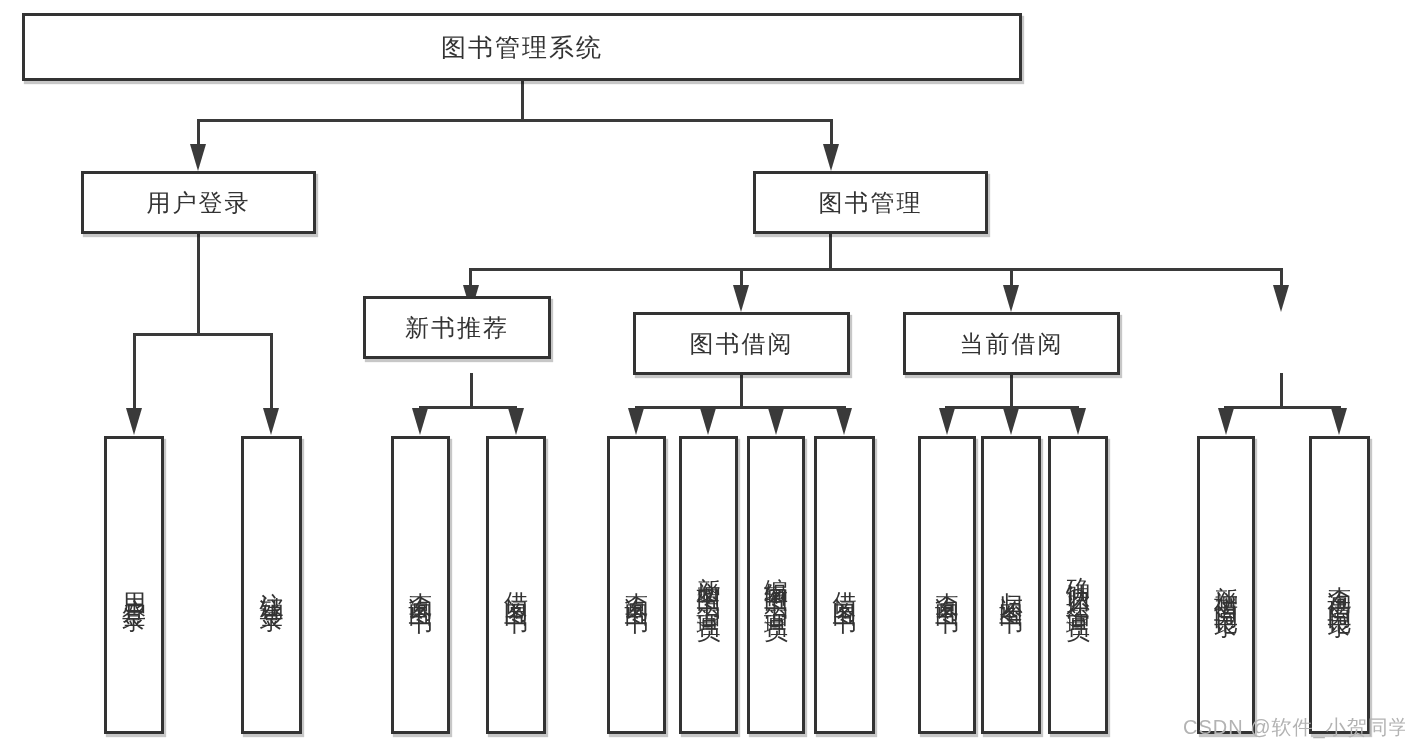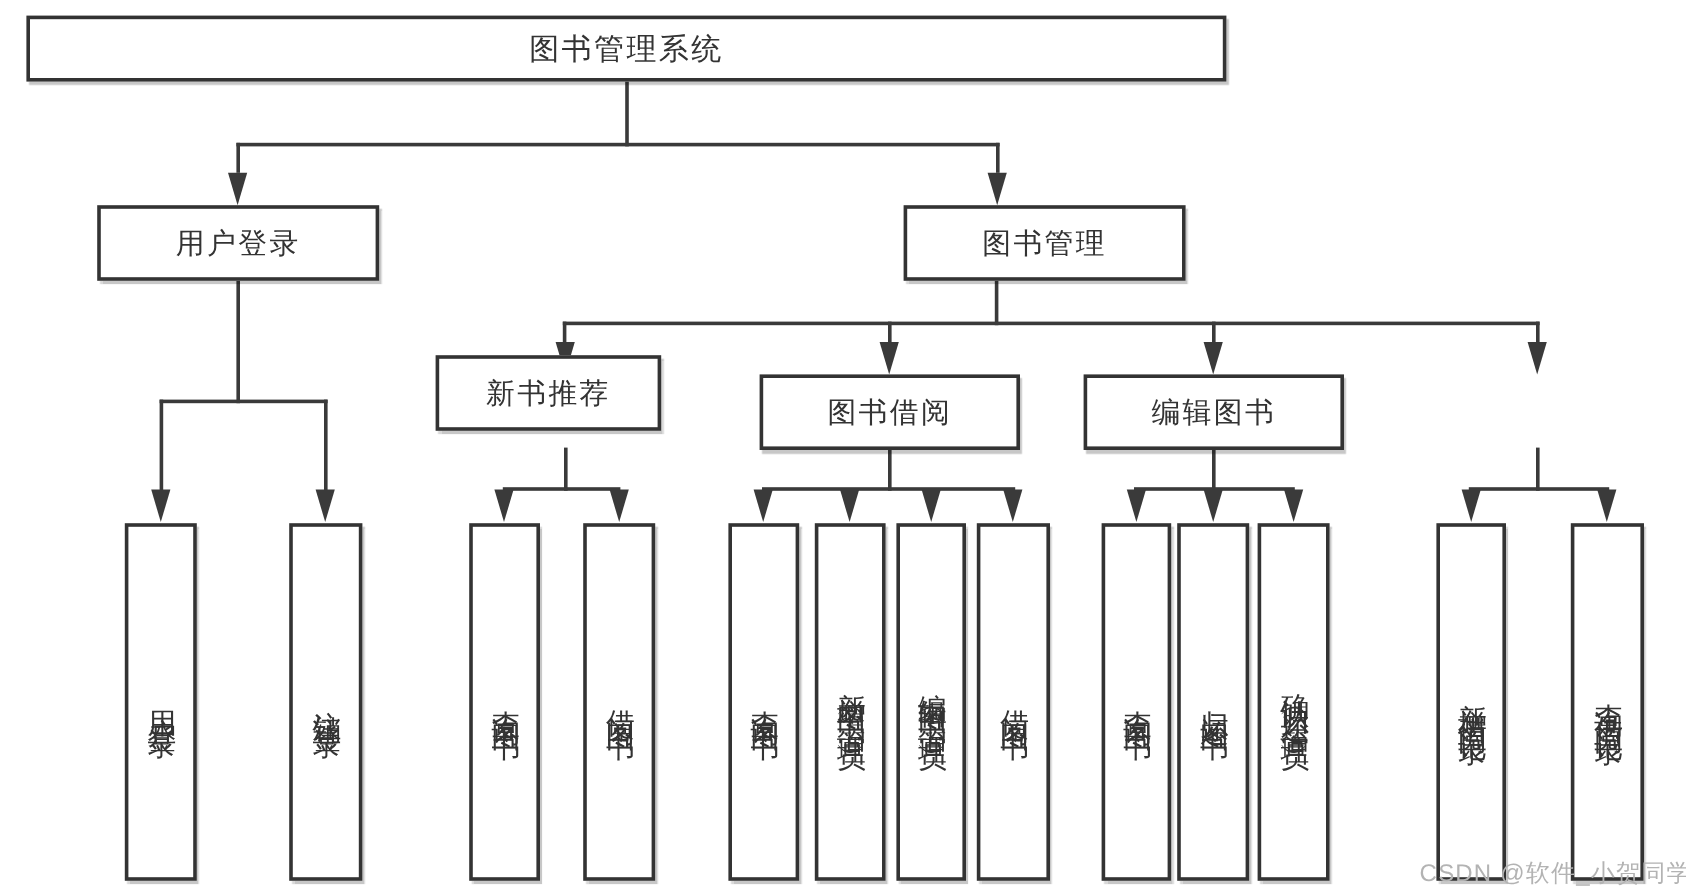--- a/index.html
+++ b/index.html
@@ -50,21 +50,21 @@
     letter-spacing:1px;
     z-index:6;
     white-space:nowrap;
   }
 </style>
 </head>
 <body>
 
 <div class="canvas">
 
-  <div class="box root" style="left:22px;top:13px;width:1000px;height:55px;">
+  <div class="box root" style="left:22px;top:13px;width:1000px;height:68px;">
     <span>图书管理系统</span>
   </div>
 
   <div class="vline" style="left:521px;top:66px;height:56px;"></div>
   <div class="hline" style="left:197px;top:119px;width:636px;"></div>
   <div class="vline" style="left:197px;top:119px;height:25px;"></div>
   <div class="tri" style="left:190px;top:144px;"></div>
   <div class="vline" style="left:830px;top:119px;height:25px;"></div>
   <div class="tri" style="left:823px;top:144px;"></div>
 
@@ -93,21 +93,21 @@
   <div class="vline" style="left:1280px;top:268px;height:17px;"></div>
   <div class="tri" style="left:1273px;top:285px;"></div>
 
   <div class="box" style="left:363px;top:296px;width:188px;height:63px;">
     <span>新书推荐</span>
   </div>
   <div class="box" style="left:633px;top:312px;width:217px;height:63px;">
     <span>图书借阅</span>
   </div>
   <div class="box" style="left:903px;top:312px;width:217px;height:63px;">
-    <span>编辑图书</span>
+    <span>当前借阅</span>
   </div>
 
   <div class="vline" style="left:470px;top:373px;height:36px;"></div>
   <div class="hline" style="left:419px;top:406px;width:98px;"></div>
   <div class="tri" style="left:412px;top:408px;"></div>
   <div class="tri" style="left:508px;top:408px;"></div>
 
   <div class="vline" style="left:740px;top:373px;height:36px;"></div>
   <div class="hline" style="left:635px;top:406px;width:211px;"></div>
   <div class="tri" style="left:628px;top:408px;"></div>

